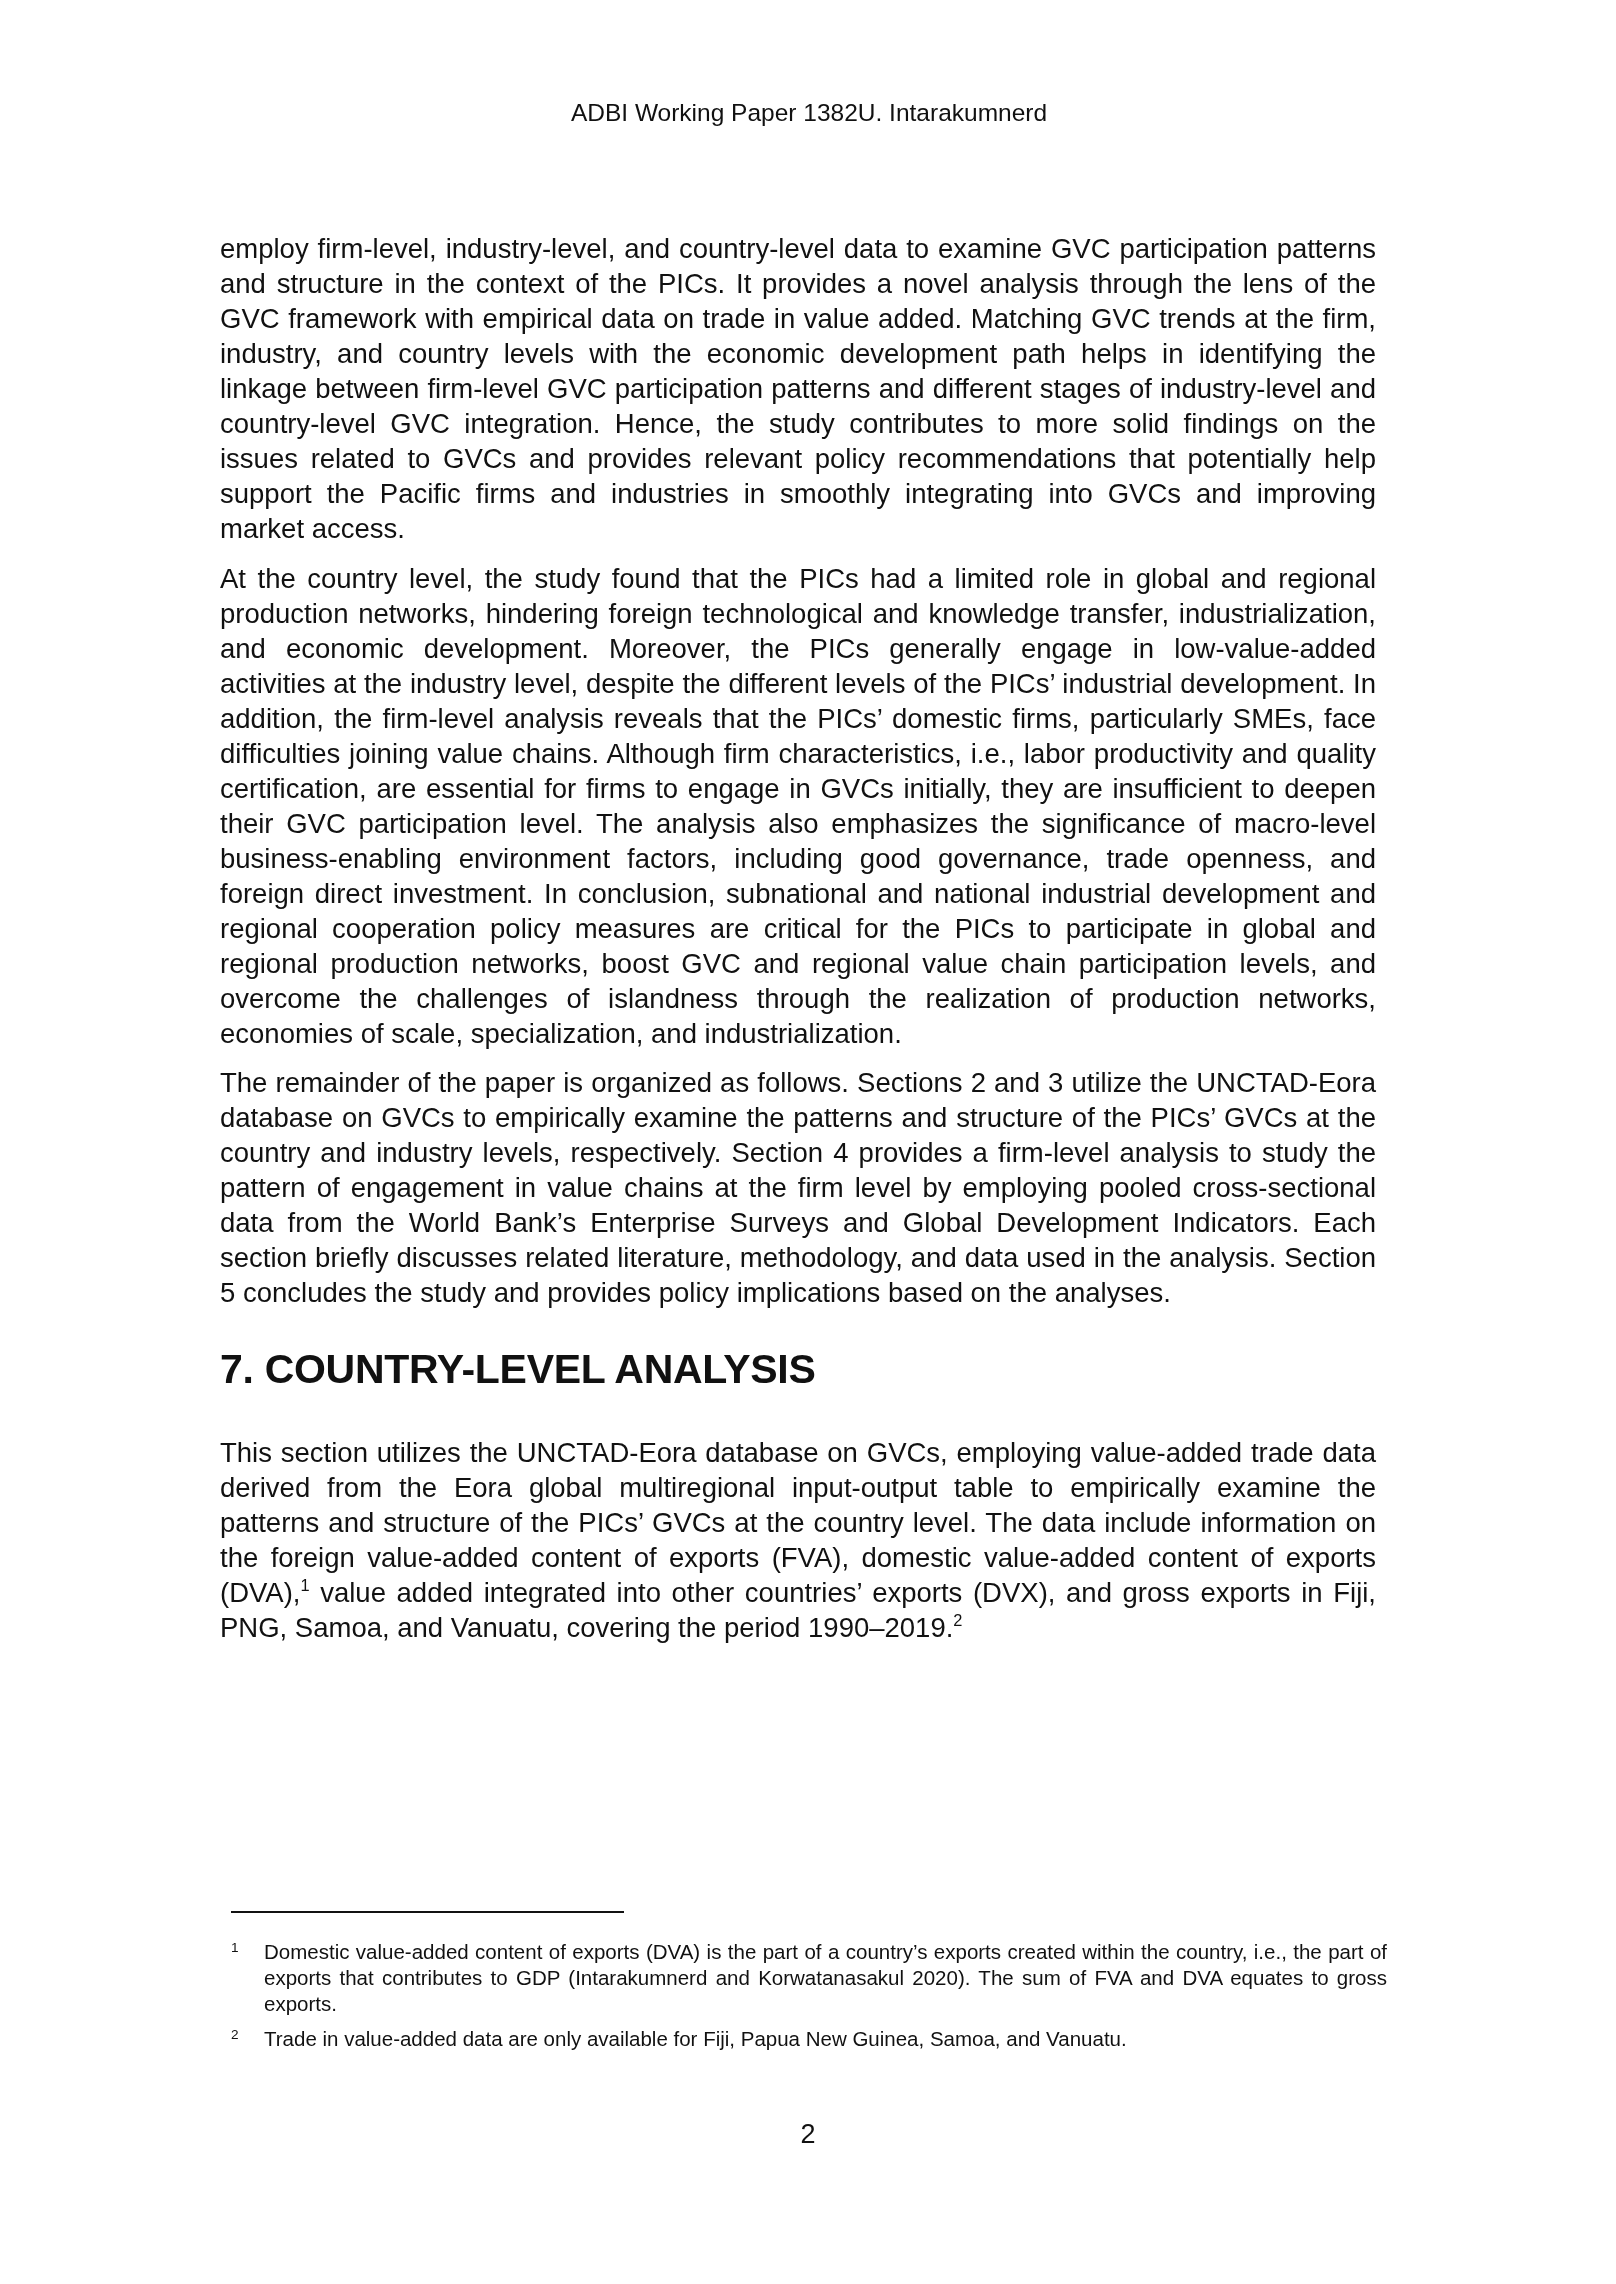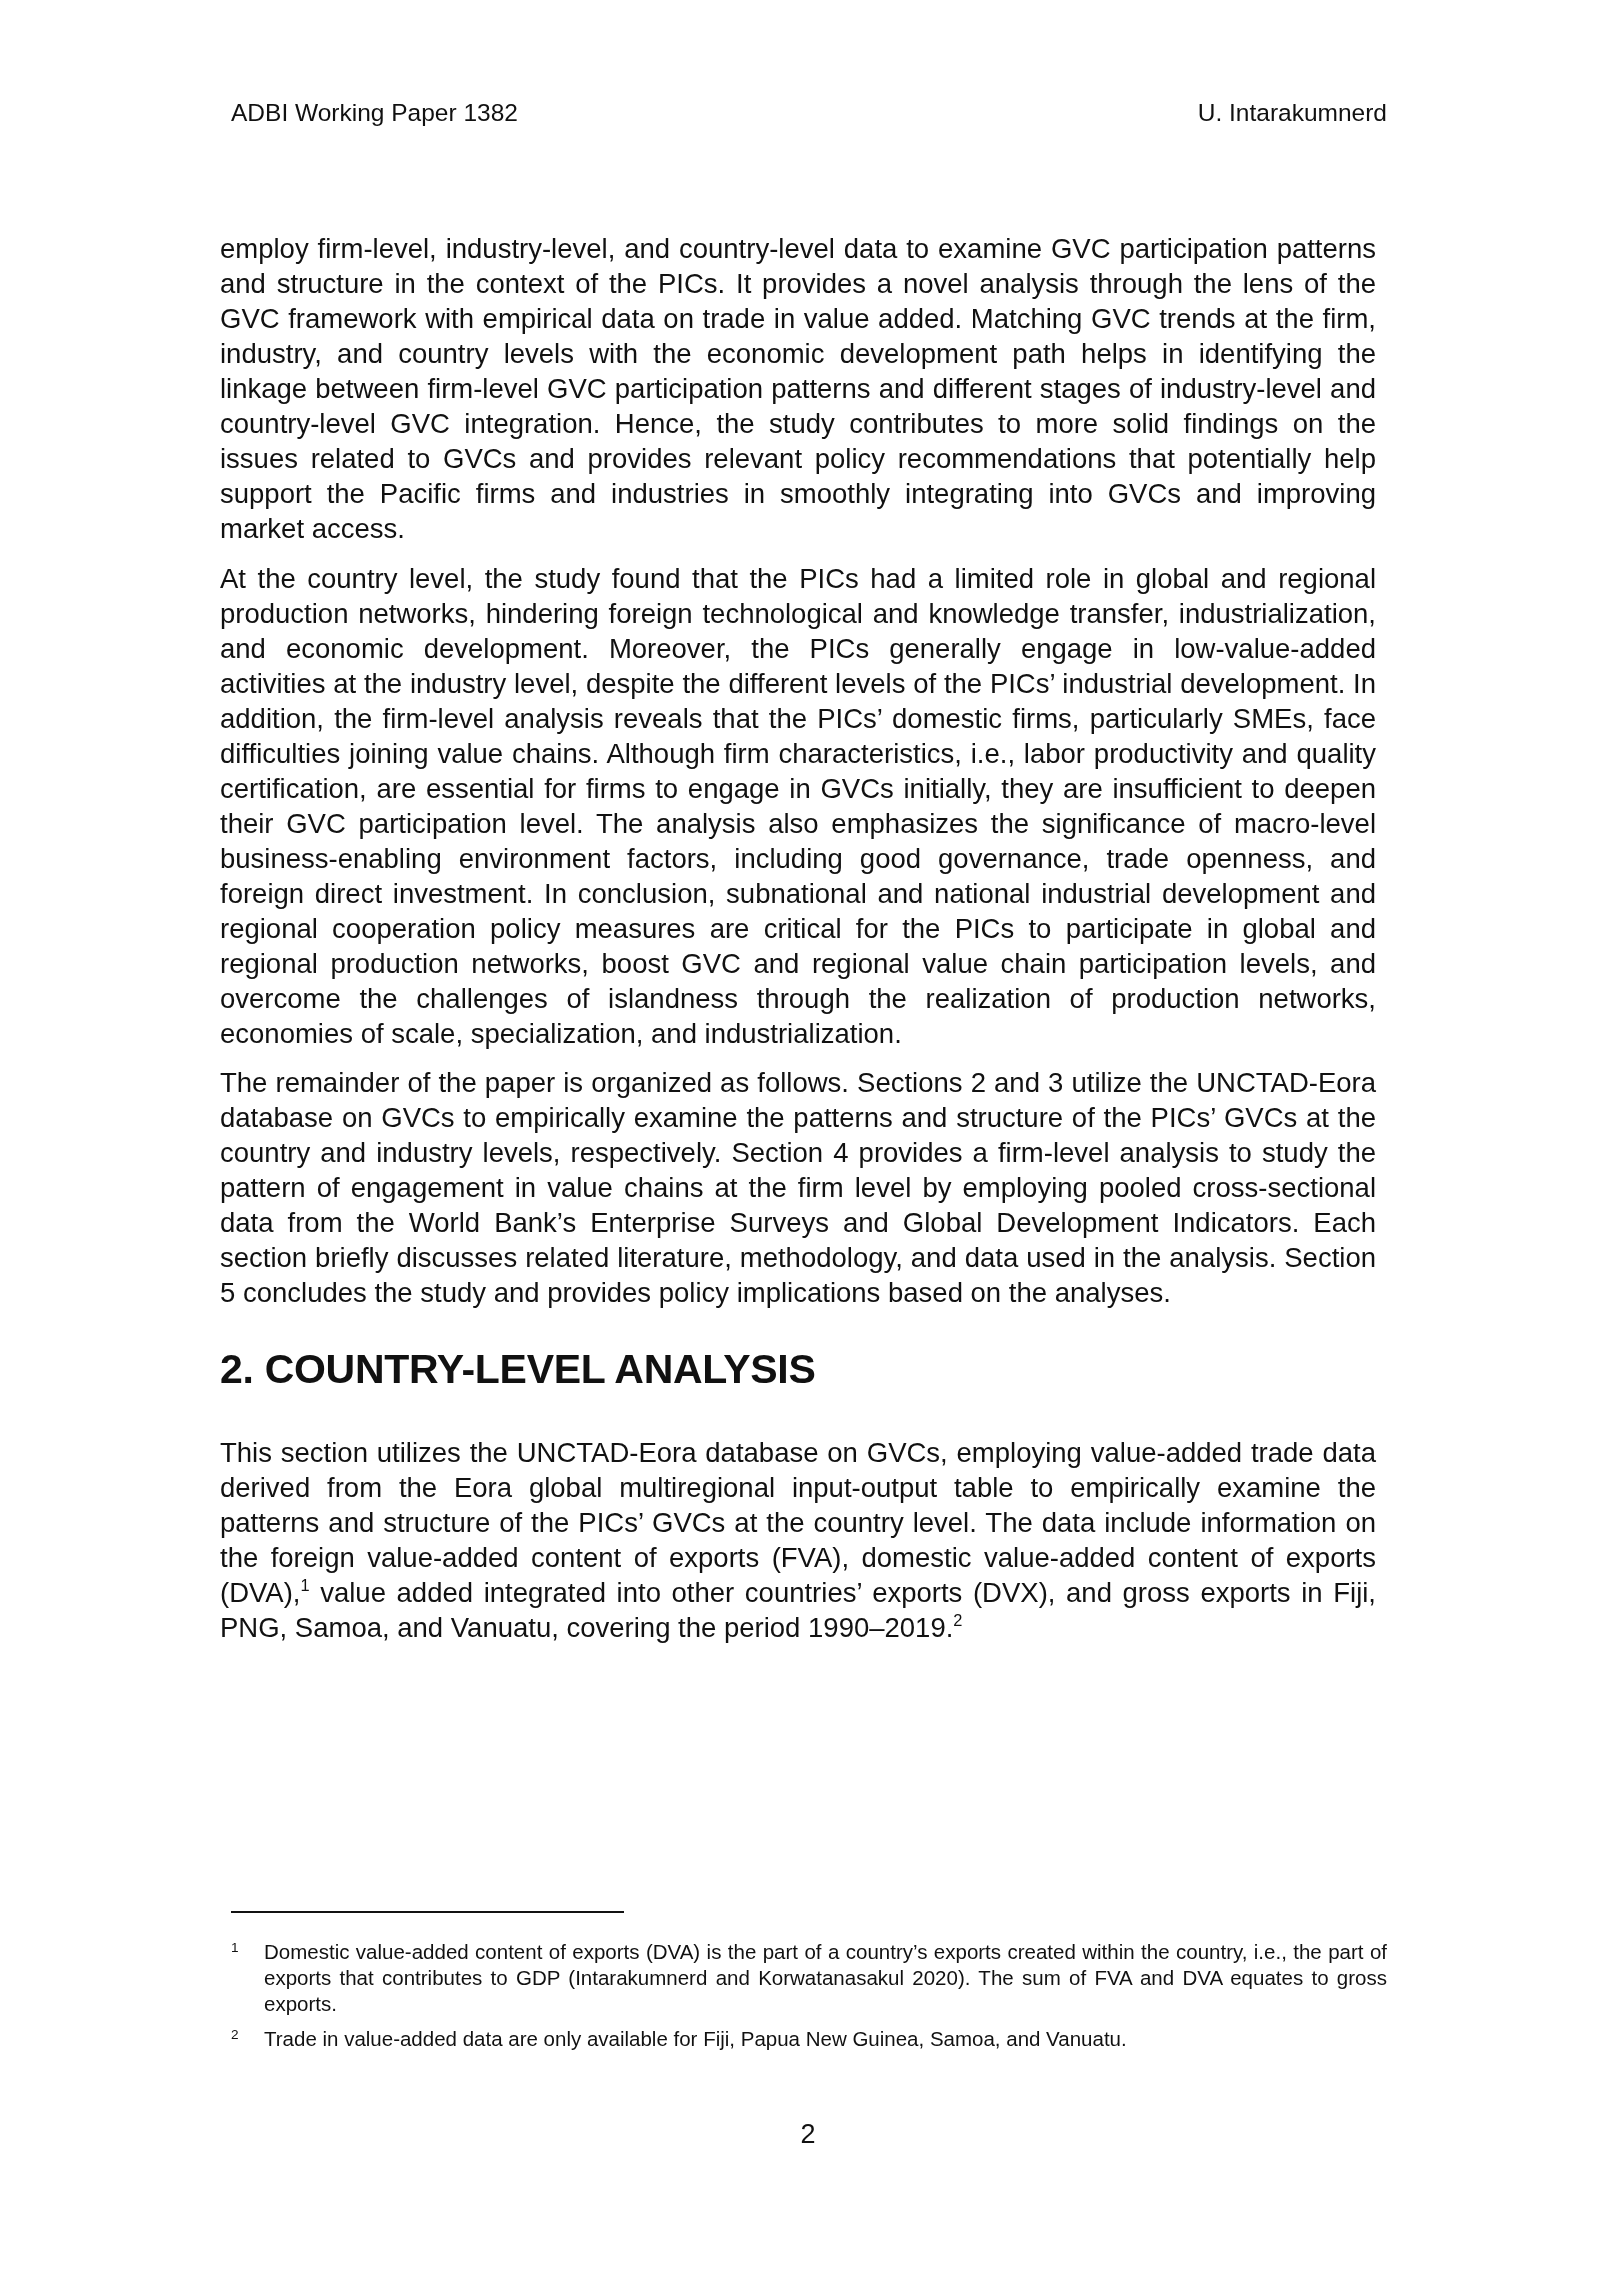--- a/index.html
+++ b/index.html
@@ -14,21 +14,21 @@
     overflow: hidden;
     color: #111111;
     font-family: "Liberation Sans", sans-serif;
   }
   .page-header {
     position: absolute;
     top: 98px;
     left: 231px;
     width: 1156px;
     display: flex;
-    justify-content: space-between;
+    justify-content: center;
     font-size: 24.5px;
     line-height: 29px;
   }
   .body-col {
     position: absolute;
     top: 231px;
     left: 220px;
     width: 1156px;
   }
   .para {
@@ -95,21 +95,21 @@
 <div class="page-header">
   <span>ADBI Working Paper 1382</span>
   <span>U. Intarakumnerd</span>
 </div>
 
 <div class="body-col">
   <p class="para">employ firm-level, industry-level, and country-level data to examine GVC participation patterns and structure in the context of the PICs. It provides a novel analysis through the lens of the GVC framework with empirical data on trade in value added. Matching GVC trends at the firm, industry, and country levels with the economic development path helps in identifying the linkage between firm-level GVC participation patterns and different stages of industry-level and country-level GVC integration. Hence, the study contributes to more solid findings on the issues related to GVCs and provides relevant policy recommendations that potentially help support the Pacific firms and industries in smoothly integrating into GVCs and improving market access.</p>
   <p class="para">At the country level, the study found that the PICs had a limited role in global and regional production networks, hindering foreign technological and knowledge transfer, industrialization, and economic development. Moreover, the PICs generally engage in low-value-added activities at the industry level, despite the different levels of the PICs’ industrial development. In addition, the firm-level analysis reveals that the PICs’ domestic firms, particularly SMEs, face difficulties joining value chains. Although firm characteristics, i.e., labor productivity and quality certification, are essential for firms to engage in GVCs initially, they are insufficient to deepen their GVC participation level. The analysis also emphasizes the significance of macro-level business-enabling environment factors, including good governance, trade openness, and foreign direct investment. In conclusion, subnational and national industrial development and regional cooperation policy measures are critical for the PICs to participate in global and regional production networks, boost GVC and regional value chain participation levels, and overcome the challenges of islandness through the realization of production networks, economies of scale, specialization, and industrialization.</p>
   <p class="para">The remainder of the paper is organized as follows. Sections 2 and 3 utilize the UNCTAD-Eora database on GVCs to empirically examine the patterns and structure of the PICs’ GVCs at the country and industry levels, respectively. Section 4 provides a firm-level analysis to study the pattern of engagement in value chains at the firm level by employing pooled cross-sectional data from the World Bank’s Enterprise Surveys and Global Development Indicators. Each section briefly discusses related literature, methodology, and data used in the analysis. Section 5 concludes the study and provides policy implications based on the analyses.</p>
 
-  <h2 class="section-heading">2.  COUNTRY-LEVEL ANALYSIS</h2>
+  <h2 class="section-heading">7.  COUNTRY-LEVEL ANALYSIS</h2>
 
   <p class="para"><span>This section utilizes the UNCTAD-Eora database on GVCs, employing value-added trade data derived from the Eora global multiregional input-output table to empirically examine the patterns and structure of the PICs’ GVCs at the country level. The data include information on the foreign value-added content of exports (FVA), domestic value-added content of exports (DVA),</span><sup>1</sup><span> value added integrated into other countries’ exports (DVX), and gross exports in Fiji, PNG, Samoa, and Vanuatu, covering the period 1990–2019.</span><sup>2</sup></p>
 </div>
 
 <div class="footnotes">
   <div class="footnote-rule"></div>
   <div class="footnote">
     <span class="fn-mark">1</span>
     <span class="fn-text">Domestic value-added content of exports (DVA) is the part of a country’s exports created within the country, i.e., the part of exports that contributes to GDP (Intarakumnerd and Korwatanasakul 2020). The sum of FVA and DVA equates to gross exports.</span>
   </div>

